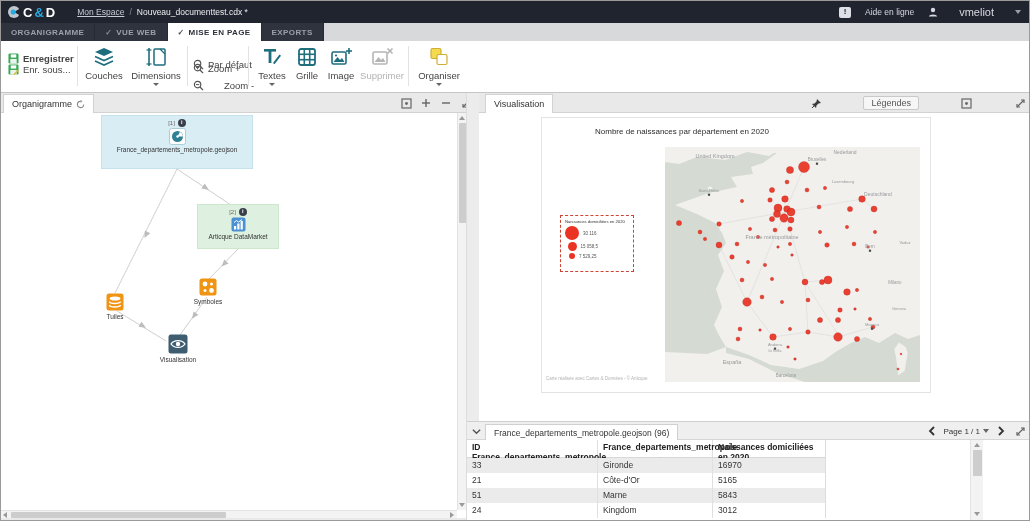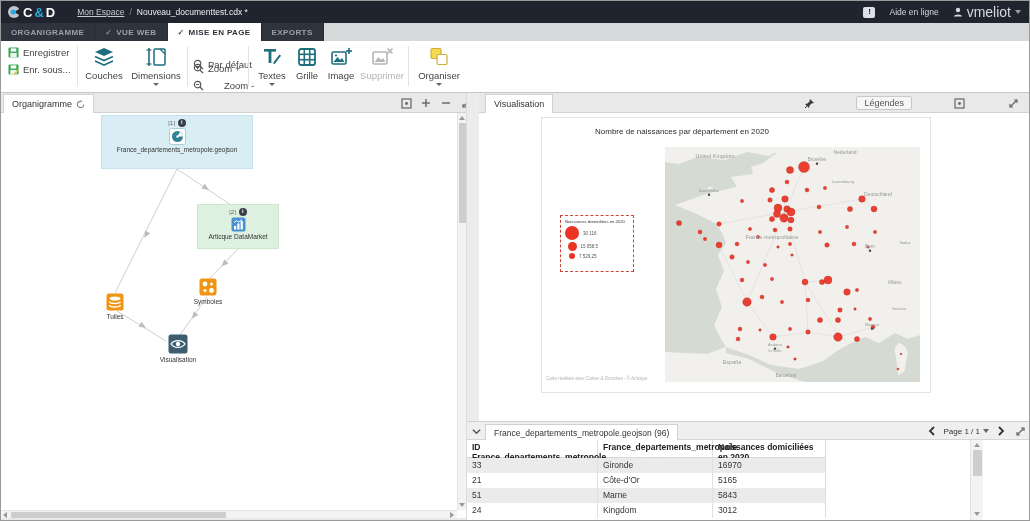--- a/index.html
+++ b/index.html
@@ -15,21 +15,21 @@
   .crumb a{color:#c7cbd3;text-decoration:underline;cursor:pointer;}
   .crumb .sep{color:#8a8f99;}
   .crumb .doc{color:#eceef2;}
   .top-right{margin-left:auto;display:flex;align-items:center;gap:14px;padding-right:10px;}
   .newui-pill{display:flex;align-items:center;gap:6px;border:1px solid #5a6172;border-radius:9px;height:15px;padding:0 3px 0 9px;font-size:8.5px;color:#d6d9df;cursor:pointer;background:#272c38;}
   .toggle{position:relative;width:22px;height:10px;border-radius:5px;background:linear-gradient(to right,#3f76c8 0 55%,#7a8294 55%);}
   .toggle .knob{position:absolute;right:0;top:-1px;width:11px;height:11px;border-radius:50%;background:#e8eaee;border:1px solid #49506000;}
   .notif{width:12px;height:11px;background:#dde0e6;border-radius:2px;display:flex;align-items:center;justify-content:center;cursor:pointer;}
   .notif::before{content:"!";color:#20242e;font-size:8px;font-weight:bold;line-height:1;}
   .help{font-size:8.5px;color:#d6d9df;cursor:pointer;}
-  .user{display:flex;align-items:center;gap:4px;font-size:14px;color:#d6d9df;cursor:pointer;}
+  .user{display:flex;align-items:center;gap:21px;font-size:11px;color:#d6d9df;cursor:pointer;}
   .caret-down{width:0;height:0;border-left:3px solid transparent;border-right:3px solid transparent;border-top:4px solid #9aa0aa;}
 
   
   .menubar{position:absolute;left:0;top:22px;width:1030px;height:18px;background:#d8d9da;display:flex;}
   .mtab{height:18px;display:flex;align-items:center;justify-content:center;gap:4px;font-size:8px;font-weight:bold;letter-spacing:.4px;color:#9aa0ab;background:#2f333d;border-right:1px solid #262a33;cursor:pointer;padding:0 10px;}
   .mtab .check::before{content:"\2713";font-size:8px;color:#8b919b;}
   .mtab.active{background:#fff;color:#2c313b;}
   .mtab.active .check::before{color:#41464f;}
 
   
@@ -149,21 +149,21 @@
     <div class="mtab active">
         <span class="check"></span>
         <span>MISE EN PAGE</span>
       </div>
     <div class="mtab">
         <span>EXPORTS</span>
       </div>
   </div>
 
   <div class="ribbon">
-    <div class="tb-sm" style="left:7px;top:6px;">
+    <div class="tb-sm" style="left:7px;top:12px;font-weight:bold;">
       <svg width="11" height="11" viewBox="0 0 12 12">
           <rect x="0.5" y="0.5" width="11" height="11" rx="1.5" fill="#3aa655"></rect>
           <rect x="3" y="1.5" width="6" height="3.5" fill="#fff"></rect>
           <rect x="2.5" y="6.5" width="7" height="5" fill="#e9f5ec"></rect>
         </svg>
       <span>Enregistrer</span>
     </div>
     <div class="tb-sm" style="left:7px;top:23px;">
       <svg width="11" height="11" viewBox="0 0 12 12">
           <rect x="0.5" y="0.5" width="11" height="11" rx="1.5" fill="#3aa655"></rect>
@@ -387,21 +387,21 @@
     <span class="arr rt" style="left:449px;top:1px;"></span>
   </div>
   <div class="botstrip"></div>
 
   <div class="divider"></div>
 
   <div class="rpanel-head">
     <div class="ptab" style="left:6px;">
       <span>Visualisation</span>
     </div>
-    <div class="hicons" style="right:11px;gap:40px;">
+    <div class="hicons" style="right:4px;gap:40px;">
       <span class="hicon">
         <svg width="11" height="11" viewBox="0 0 11 11">
             <path d="M6,1 L10,5 L7.5,5.5 L5.5,7.5 L5,10 L1,6 L3.5,5.5 L5.5,3.5 Z" fill="#3a3a3a"></path>
             <line x1="1" y1="10" x2="3.5" y2="7.5" stroke="#3a3a3a" stroke-width="1"></line>
           </svg>
       </span>
       <span class="lgd-btn">Légendes</span>
       <span class="hicon">
         <svg width="11" height="11" viewBox="0 0 11 11">
             <rect x="1" y="1" width="9" height="9" fill="none" stroke="#666" stroke-width="1.2"></rect>

